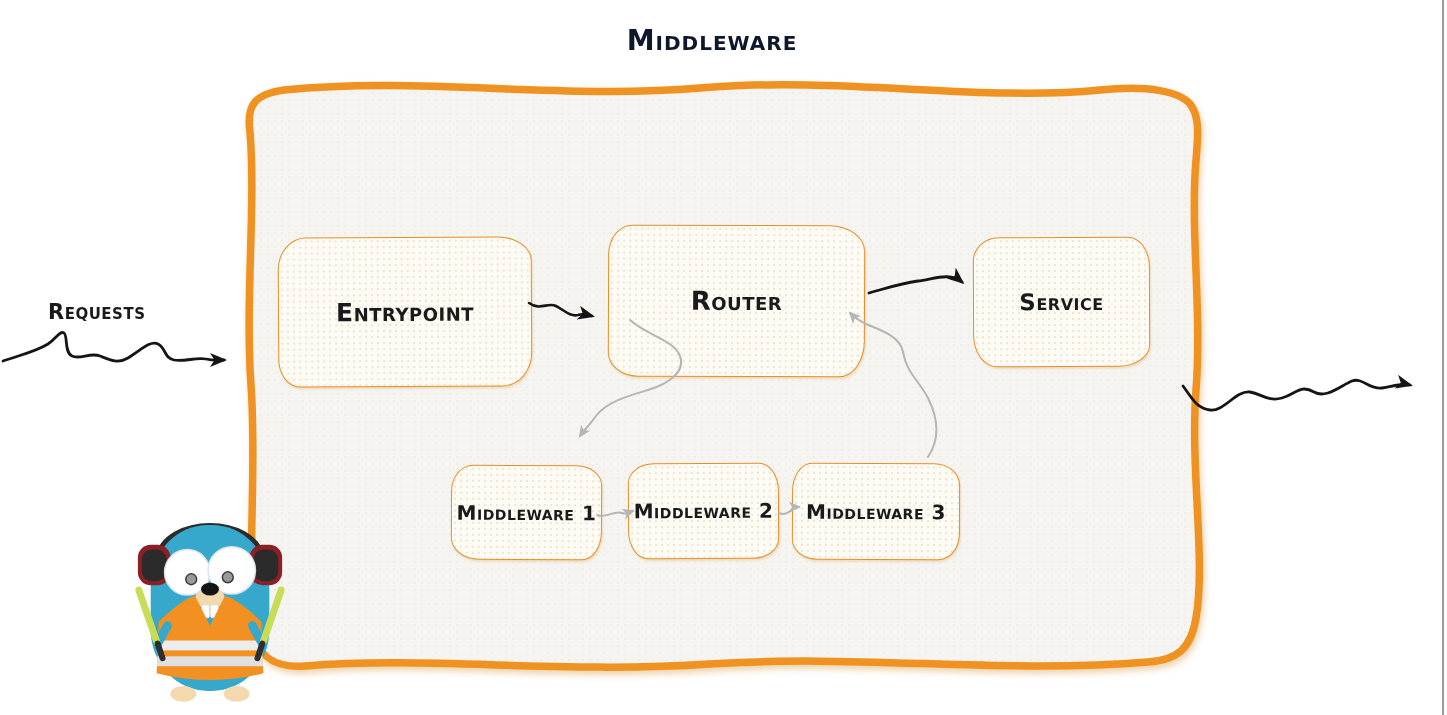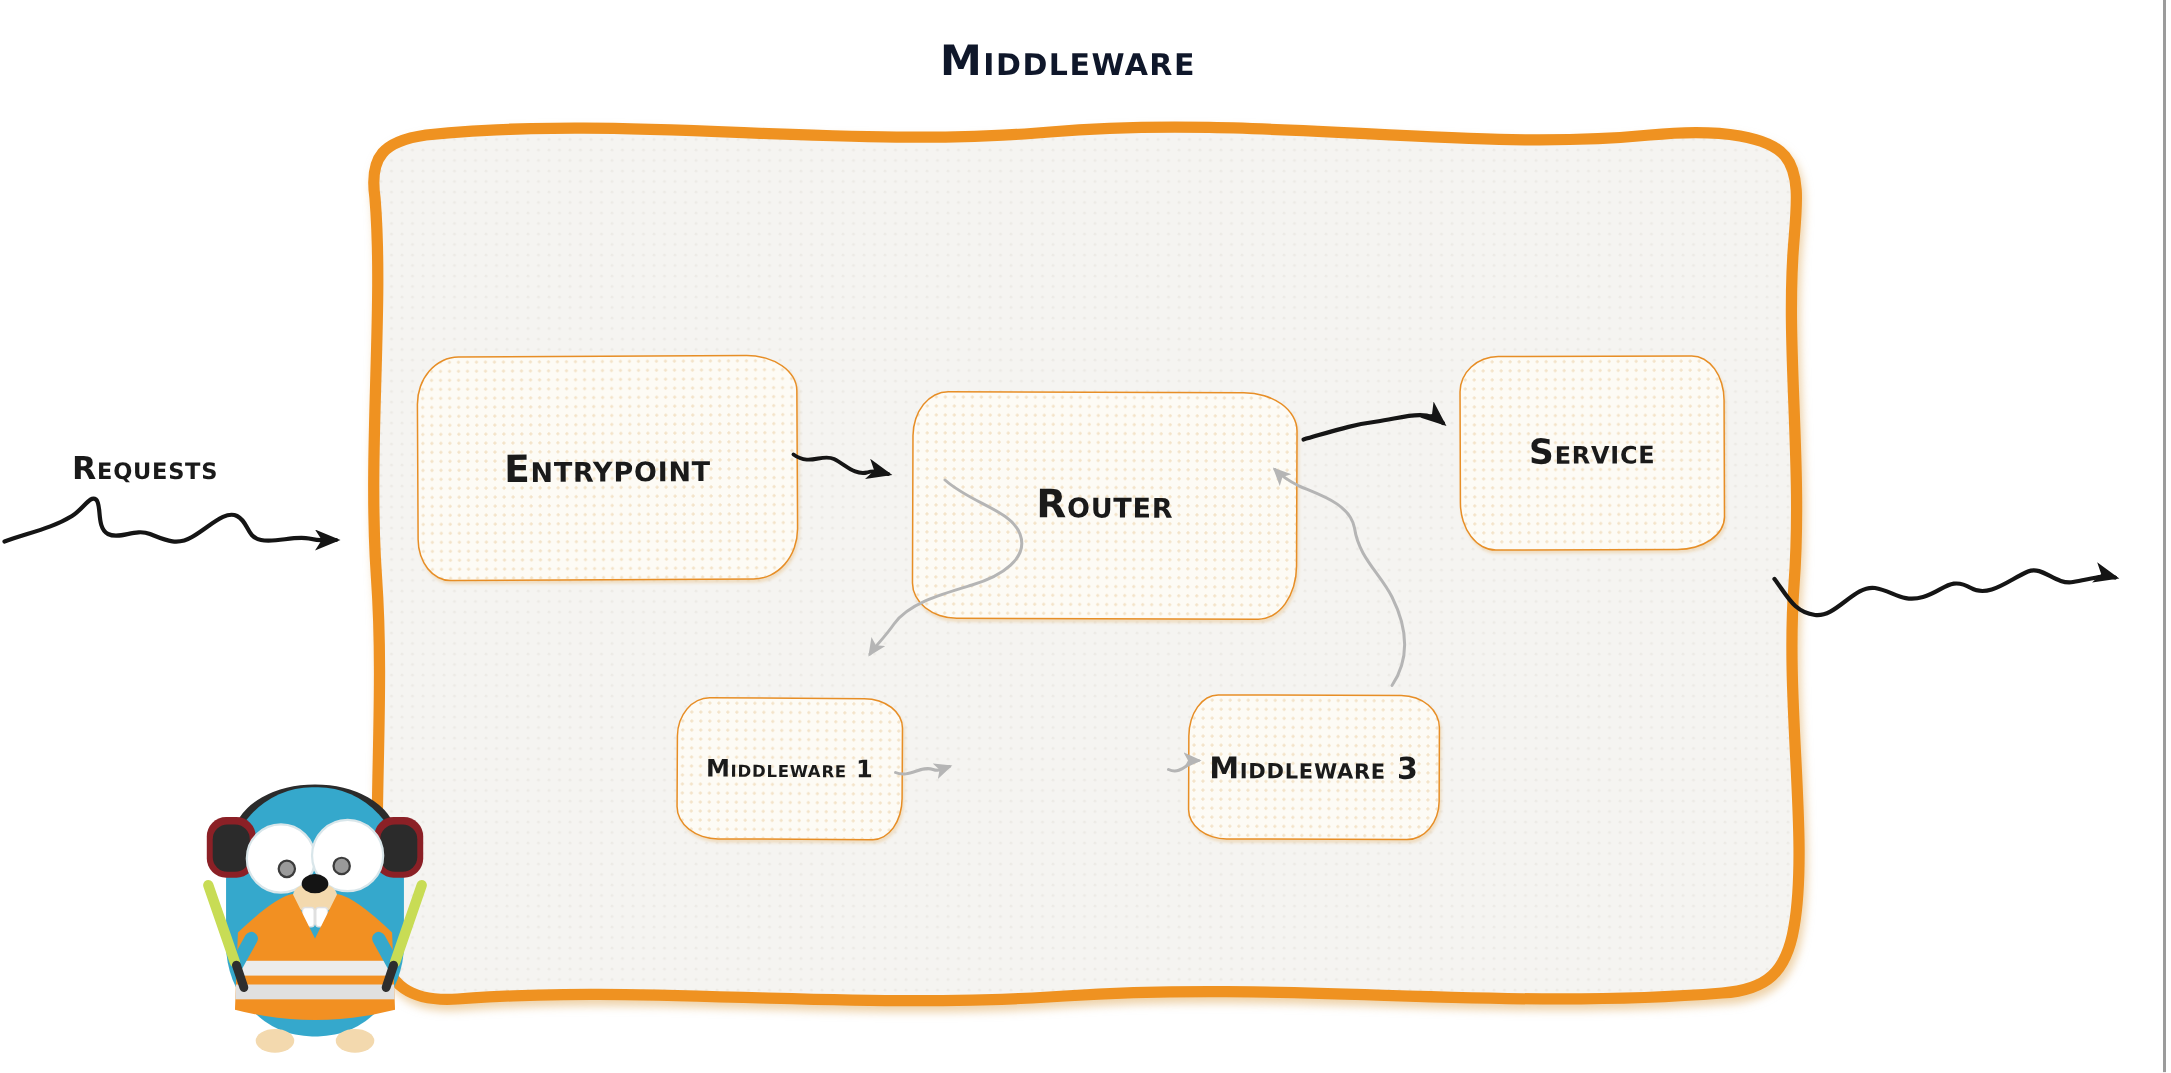--- a/index.html
+++ b/index.html
@@ -49,24 +49,24 @@
     box-shadow:1px 2px 2px rgba(230,180,110,0.35);
     color:#1a1a1a;
     font-variant:small-caps;
     font-weight:600;
     letter-spacing:0.5px;
     white-space:nowrap;
   }
   .node-entrypoint{left:278px;top:237px;width:252px;height:148px;font-size:25px;
     border-radius:28px 34px 30px 22px / 32px 24px 34px 28px; transform:rotate(-0.3deg);}
   .node-router{left:608px;top:225px;width:255px;height:150px;font-size:26px;
-    border-radius:24px 36px 26px 30px / 30px 26px 36px 24px; transform:rotate(0.2deg);margin-top:36px;}
+    border-radius:24px 36px 26px 30px / 30px 26px 36px 24px; transform:rotate(0.2deg);}
   .node-service{left:973px;top:237px;width:175px;height:128px;font-size:23px;
     border-radius:26px 22px 32px 24px / 24px 30px 22px 32px; transform:rotate(-0.2deg);}
-  .node-mw1{left:451px;top:465px;width:149px;height:93px;font-size:16px;
+  .node-mw1{left:451px;top:465px;width:149px;height:93px;font-size:20px;
     border-radius:22px 26px 20px 28px / 26px 20px 28px 22px; transform:rotate(0.3deg);}
   .node-mw2{left:628px;top:463px;width:149px;height:94px;font-size:20px;
     border-radius:26px 20px 26px 20px / 20px 28px 20px 28px; transform:rotate(-0.3deg);}
   .node-mw3{left:792px;top:463px;width:166px;height:95px;font-size:20px;
     border-radius:20px 26px 22px 26px / 28px 22px 26px 20px; transform:rotate(0.2deg);}
 
   .side-label{
     position:absolute;
     z-index:3;
     color:#1a1a1a;
@@ -139,20 +139,23 @@
   </div>
   <div class="node node-router">
     <span>Router</span>
   </div>
   <div class="node node-service">
     <span>Service</span>
   </div>
   <div class="node node-mw1">
     <span>Middleware 1</span>
   </div>
+  <div class="node node-mw2">
+    <span>Middleware 2</span>
+  </div>
   <div class="node node-mw3">
     <span>Middleware 3</span>
   </div>
 
   <svg id="arrow-layer" class="layer">
     <defs>
       <marker id="headB" markerUnits="userSpaceOnUse" markerWidth="22" markerHeight="18" refX="14" refY="7" orient="auto">
         <path d="M0,0 L17,7 L0,14 L4.5,7 Z" fill="#151515"></path>
       </marker>
       <marker id="headG" markerUnits="userSpaceOnUse" markerWidth="16" markerHeight="14" refX="10" refY="5.5" orient="auto">

